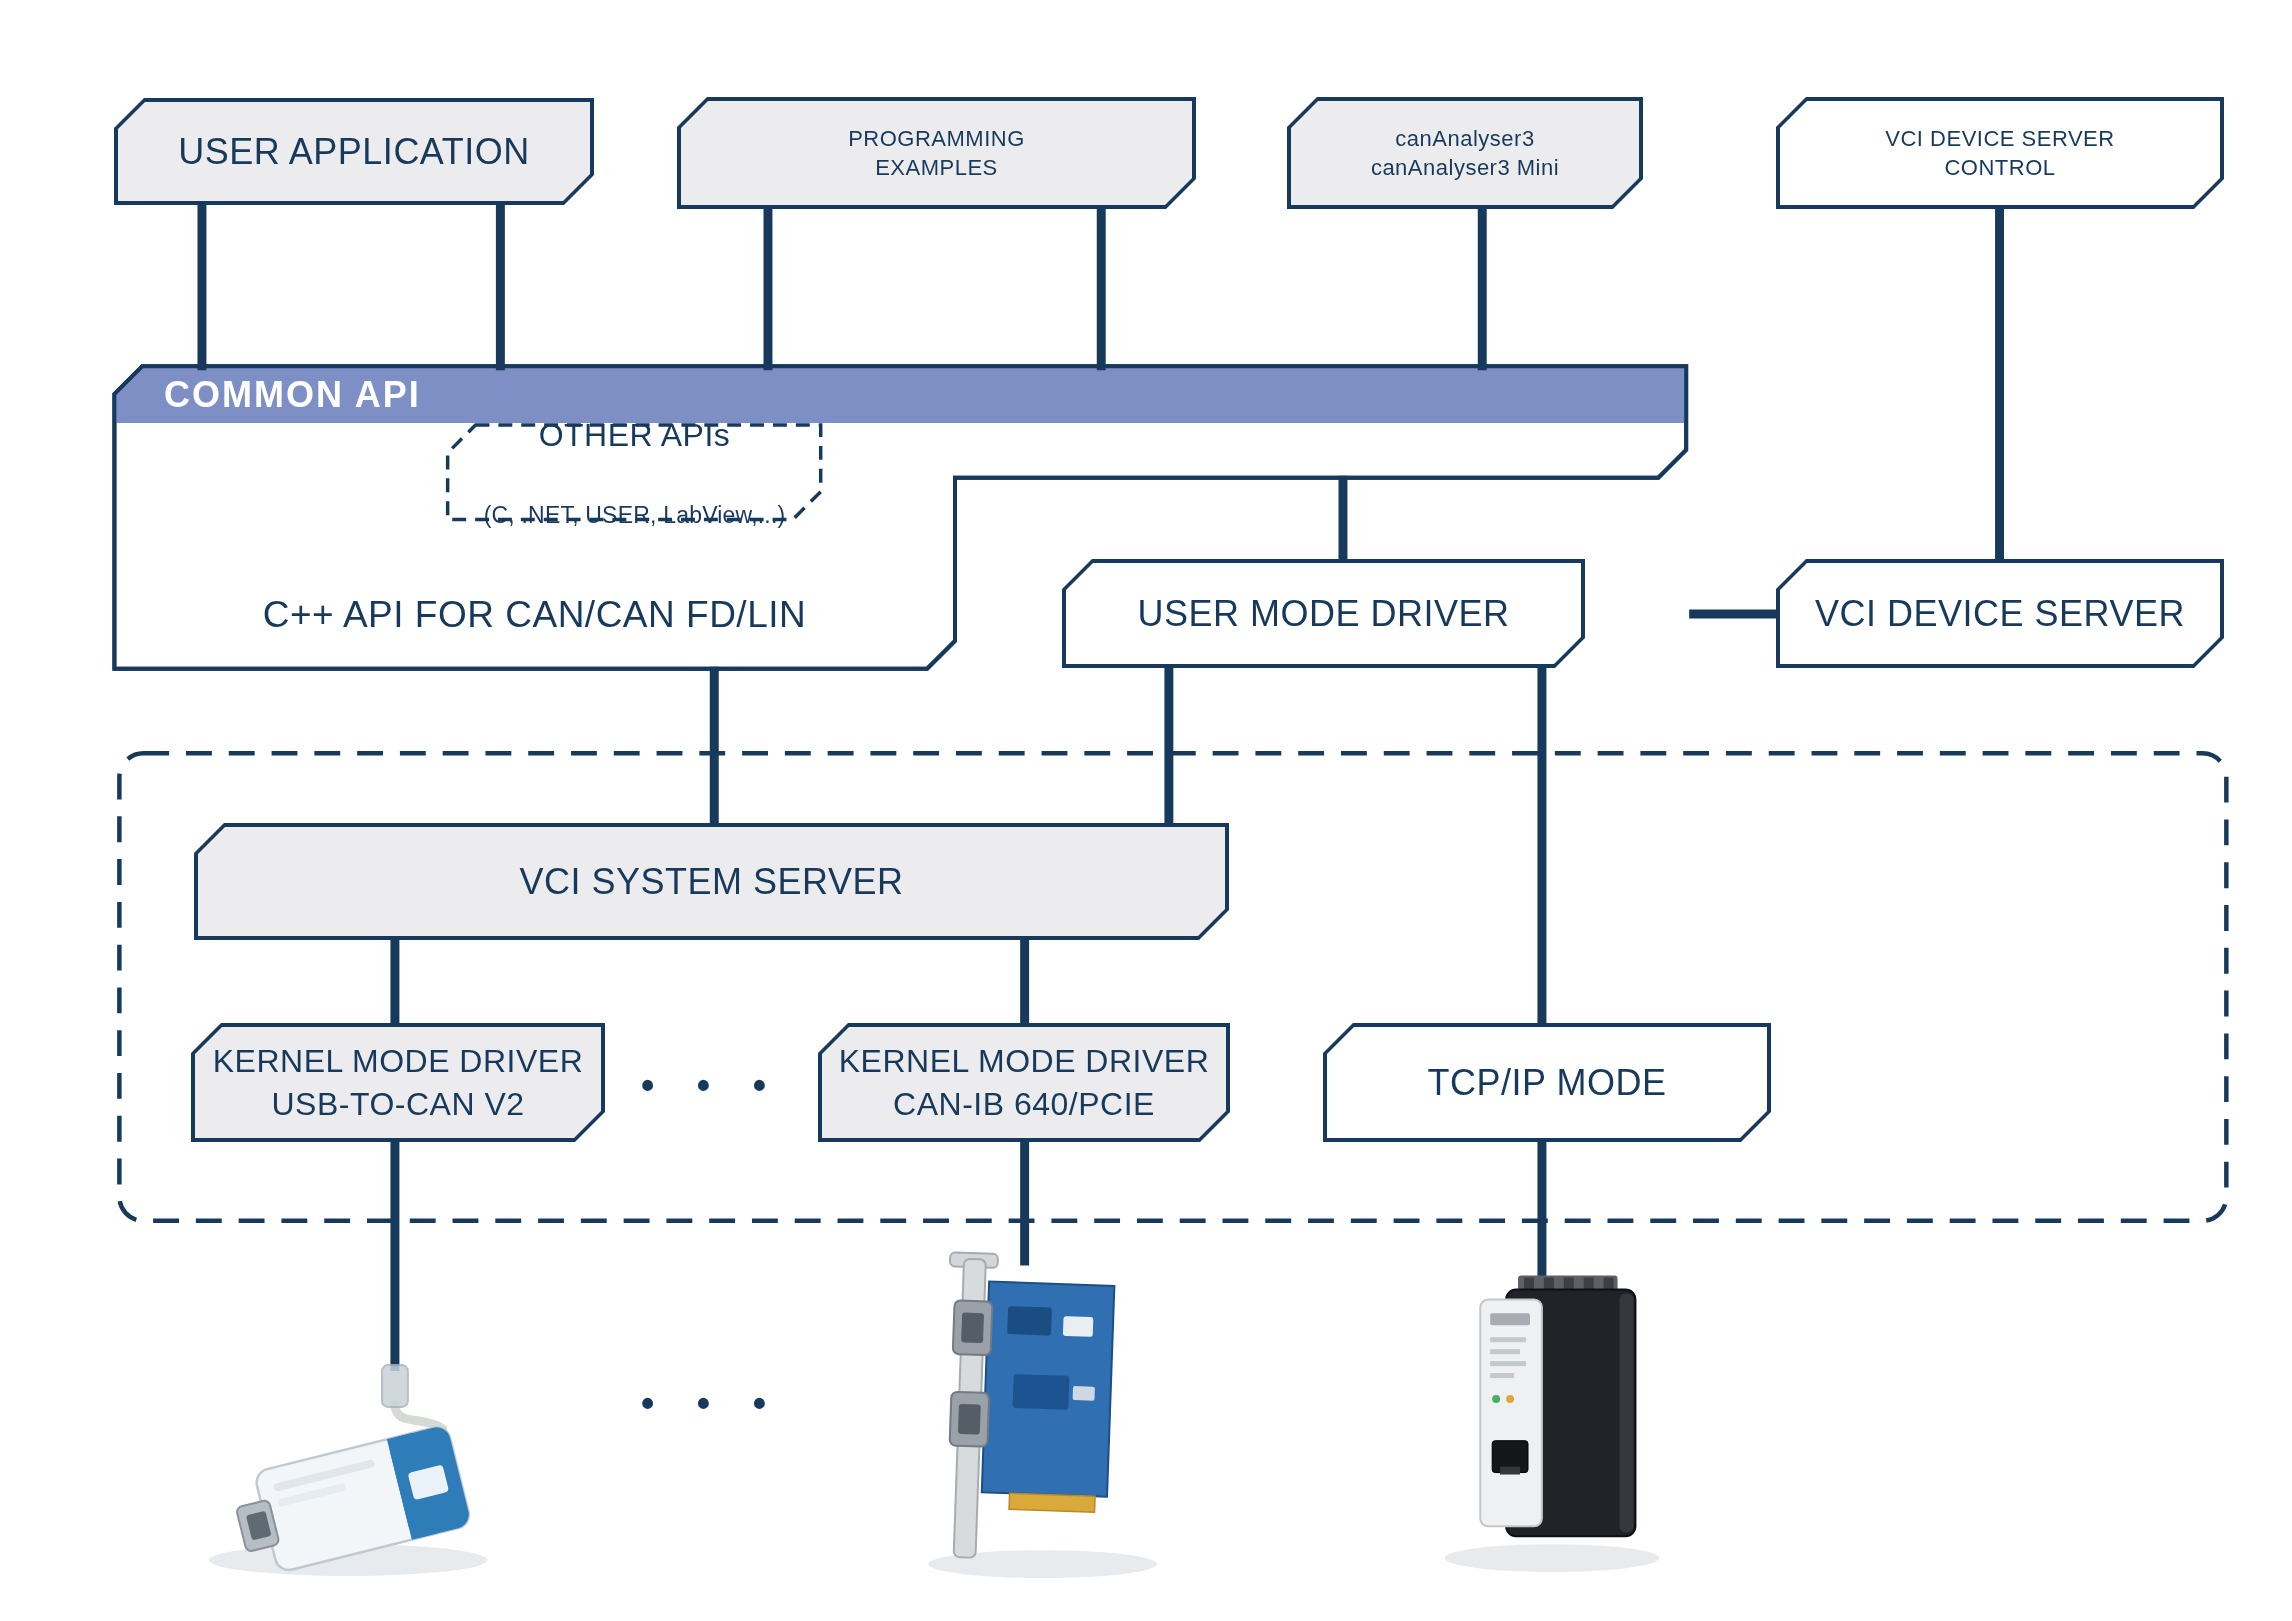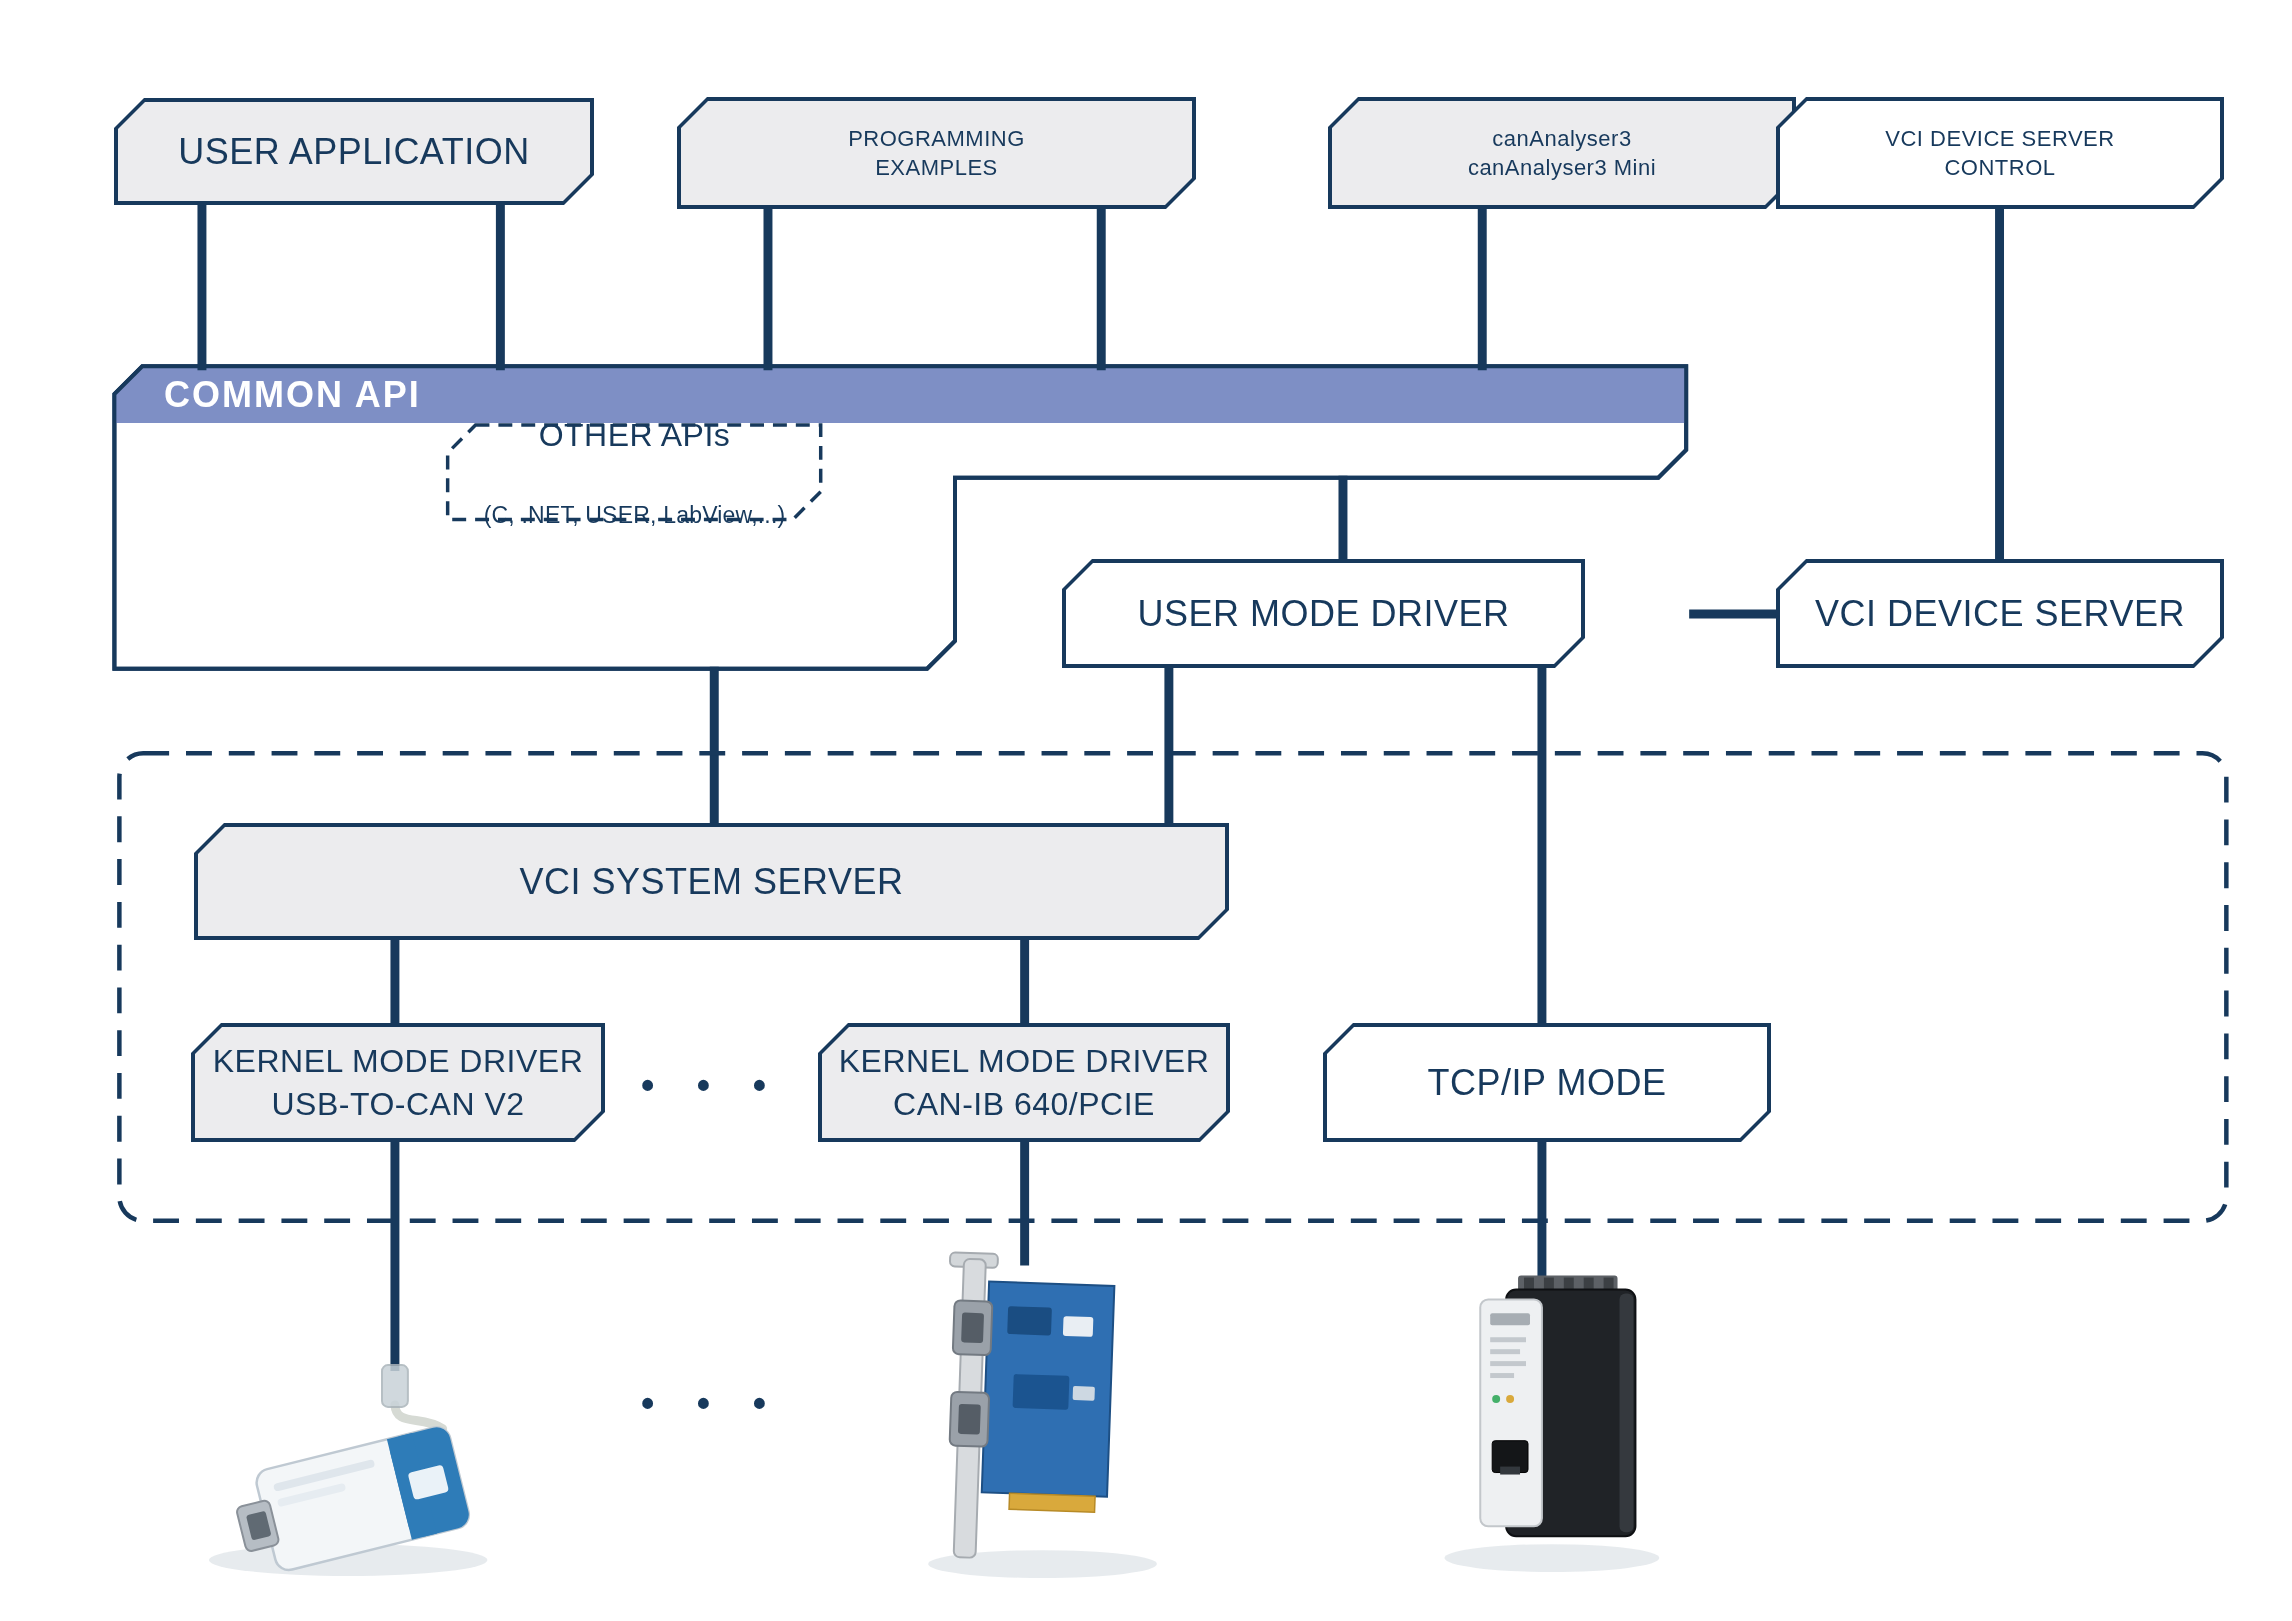--- a/index.html
+++ b/index.html
@@ -132,21 +132,21 @@
     <div class="ch-lbl">USER APPLICATION</div>
   </div>
 
   <div class="chbox gray" style="left:677px;top:97px;width:519px;height:112px">
     <div class="ch-bg"></div>
     <div class="ch-fill"></div>
     <div class="ch-lbl">PROGRAMMING
 EXAMPLES</div>
   </div>
 
-  <div class="chbox gray" style="left:1328px;top:97px;width:468px;height:112px">
+  <div class="chbox gray" style="left:1287px;top:97px;width:356px;height:112px">
     <div class="ch-bg"></div>
     <div class="ch-fill"></div>
     <div class="ch-lbl">canAnalyser3
 canAnalyser3 Mini</div>
   </div>
 
   <div class="chbox" style="left:1776px;top:97px;width:448px;height:112px">
     <div class="ch-bg"></div>
     <div class="ch-fill"></div>
     <div class="ch-lbl">VCI DEVICE SERVER
@@ -191,19 +191,20 @@
     <div class="ch-lbl">TCP/IP MODE</div>
   </div>
 
   <div id="common-api-label" class="abs" style="left:114px;top:366px;width:597px;height:57px">COMMON API</div>
 
   <div id="other-apis" class="abs" style="left:448px;top:425px;width:373px;height:95px">
     <div class="t1 txt">OTHER APIs</div>
     <div class="t2 txt">(C, .NET, USER, LabView,...)</div>
   </div>
 
+  <div id="cpp-api-label" class="abs txt" style="left:114px;top:569px;width:841px;height:92px">C++ API FOR CAN/CAN FD/LIN</div>
 
   <div class="dots abs" style="left:632px;top:1053px;width:159px;height:64px">• • •</div>
 
   <div class="dots abs" style="left:632px;top:1371px;width:159px;height:64px">• • •</div>
 
 </div>
 
 
 </body></html>

